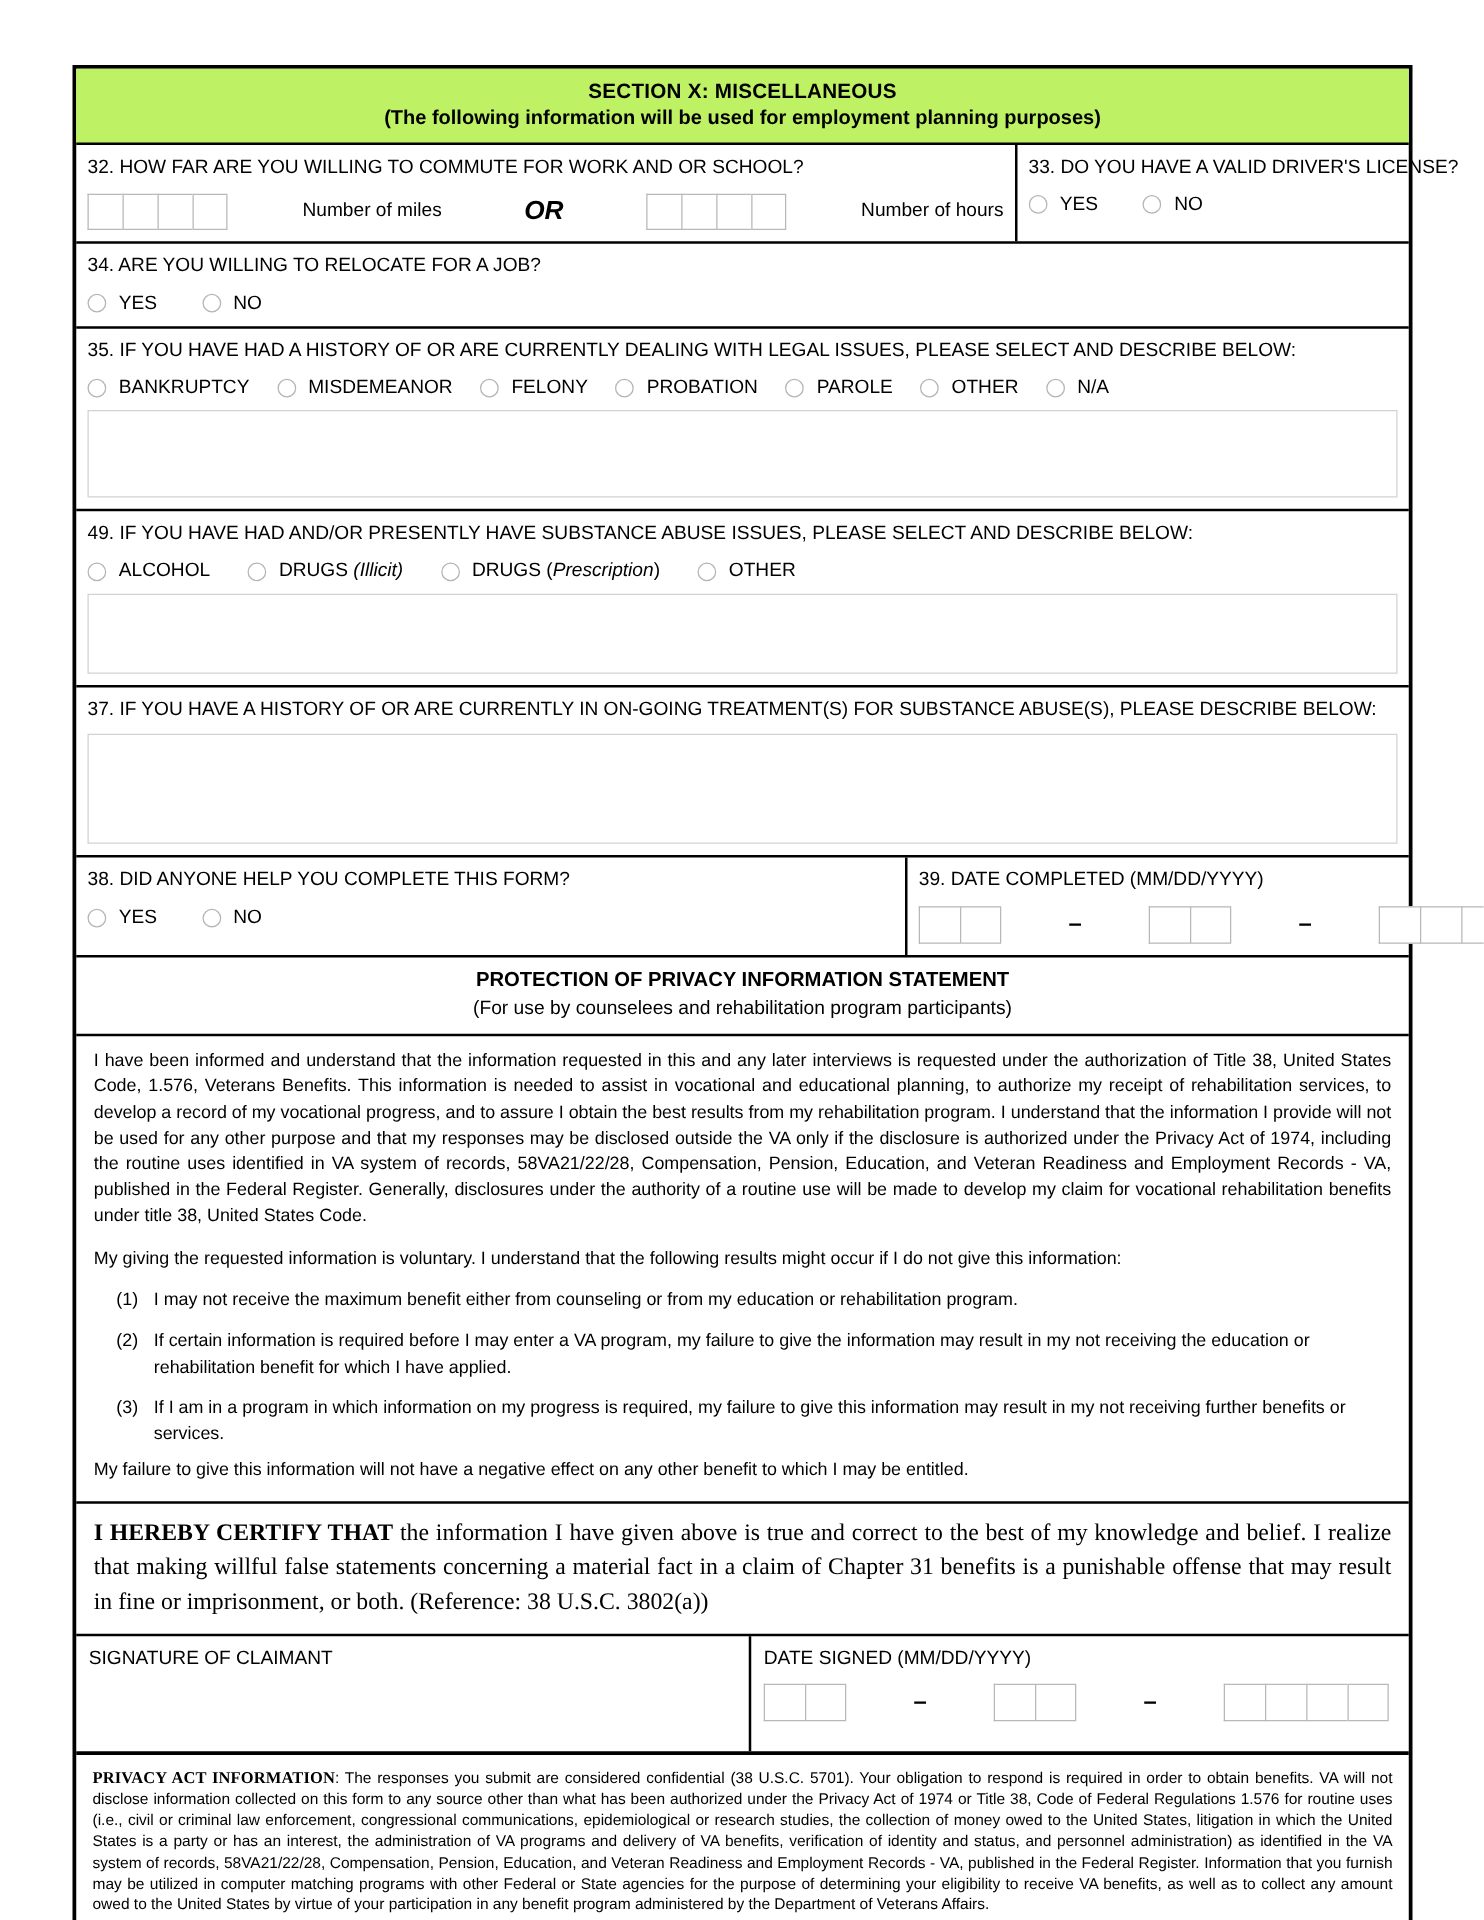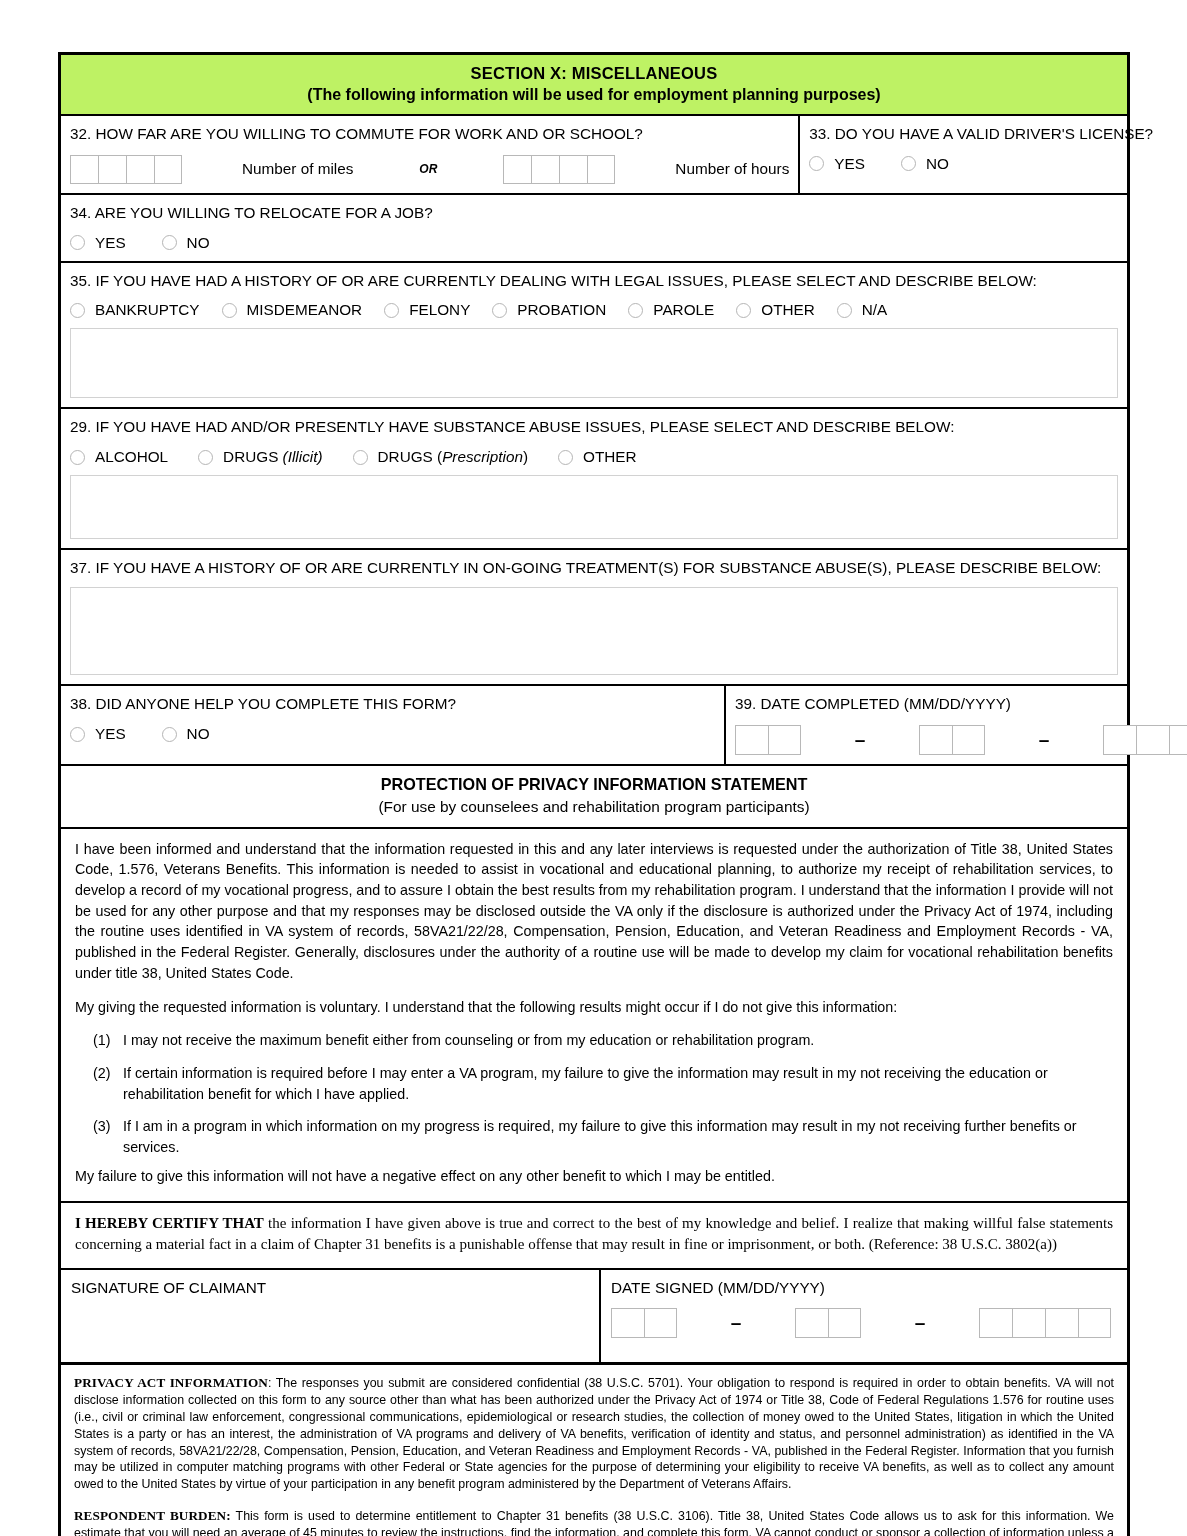--- a/index.html
+++ b/index.html
@@ -103,21 +103,21 @@
     gap: 46px;
   }
   .field-caption {
     font-size: 15.3px;
     margin: 0 0 0 14px;
     white-space: nowrap;
   }
   .or-sep {
     font-weight: bold;
     font-style: italic;
-    font-size: 12px;
+    font-size: 21px;
     margin: 0 20px;
   }
 
   
   .radio-group {
     display: flex;
     align-items: center;
     margin-top: 11px;
     flex-wrap: nowrap;
   }
@@ -200,21 +200,21 @@
   }
   .numlist li:last-child { margin-bottom: 8px; }
   .numlist .n {
     flex: 0 0 30px;
   }
   .numlist .txt { flex: 1 1 auto; }
 
   
   .certify {
     font-family: "Liberation Serif", serif;
-    font-size: 15px;
+    font-size: 19px;
     line-height: 1.45;
     padding: 10px 14px 12px 14px;
     border-bottom: 2px solid #000;
     text-align: justify;
   }
   .certify b { font-weight: bold; }
 
   .sig-row { display: flex; border-bottom: 3px solid #000; }
   .sig-left {
     flex: 0 0 540px;
@@ -336,21 +336,21 @@
             <span class="radio-dot"></span>
             <span class="radio-label">N/A</span>
           </label>
         </div>
         <div class="answer-box ab-h70"></div>
       </div>
     </div>
 
     <div class="row">
       <div class="cell full">
-        <div class="q-label">29. IF YOU HAVE HAD AND/OR PRESENTLY HAVE SUBSTANCE ABUSE ISSUES, PLEASE SELECT AND DESCRIBE BELOW:</div>
+        <div class="q-label">49. IF YOU HAVE HAD AND/OR PRESENTLY HAVE SUBSTANCE ABUSE ISSUES, PLEASE SELECT AND DESCRIBE BELOW:</div>
         <div class="radio-group">
           <label class="radio-item">
             <span class="radio-dot"></span>
             <span class="radio-label">ALCOHOL</span>
           </label>
           <label class="radio-item">
             <span class="radio-dot"></span>
             <span class="radio-label"><span>DRUGS </span><i>(Illicit)</i></span>
           </label>
           <label class="radio-item">

